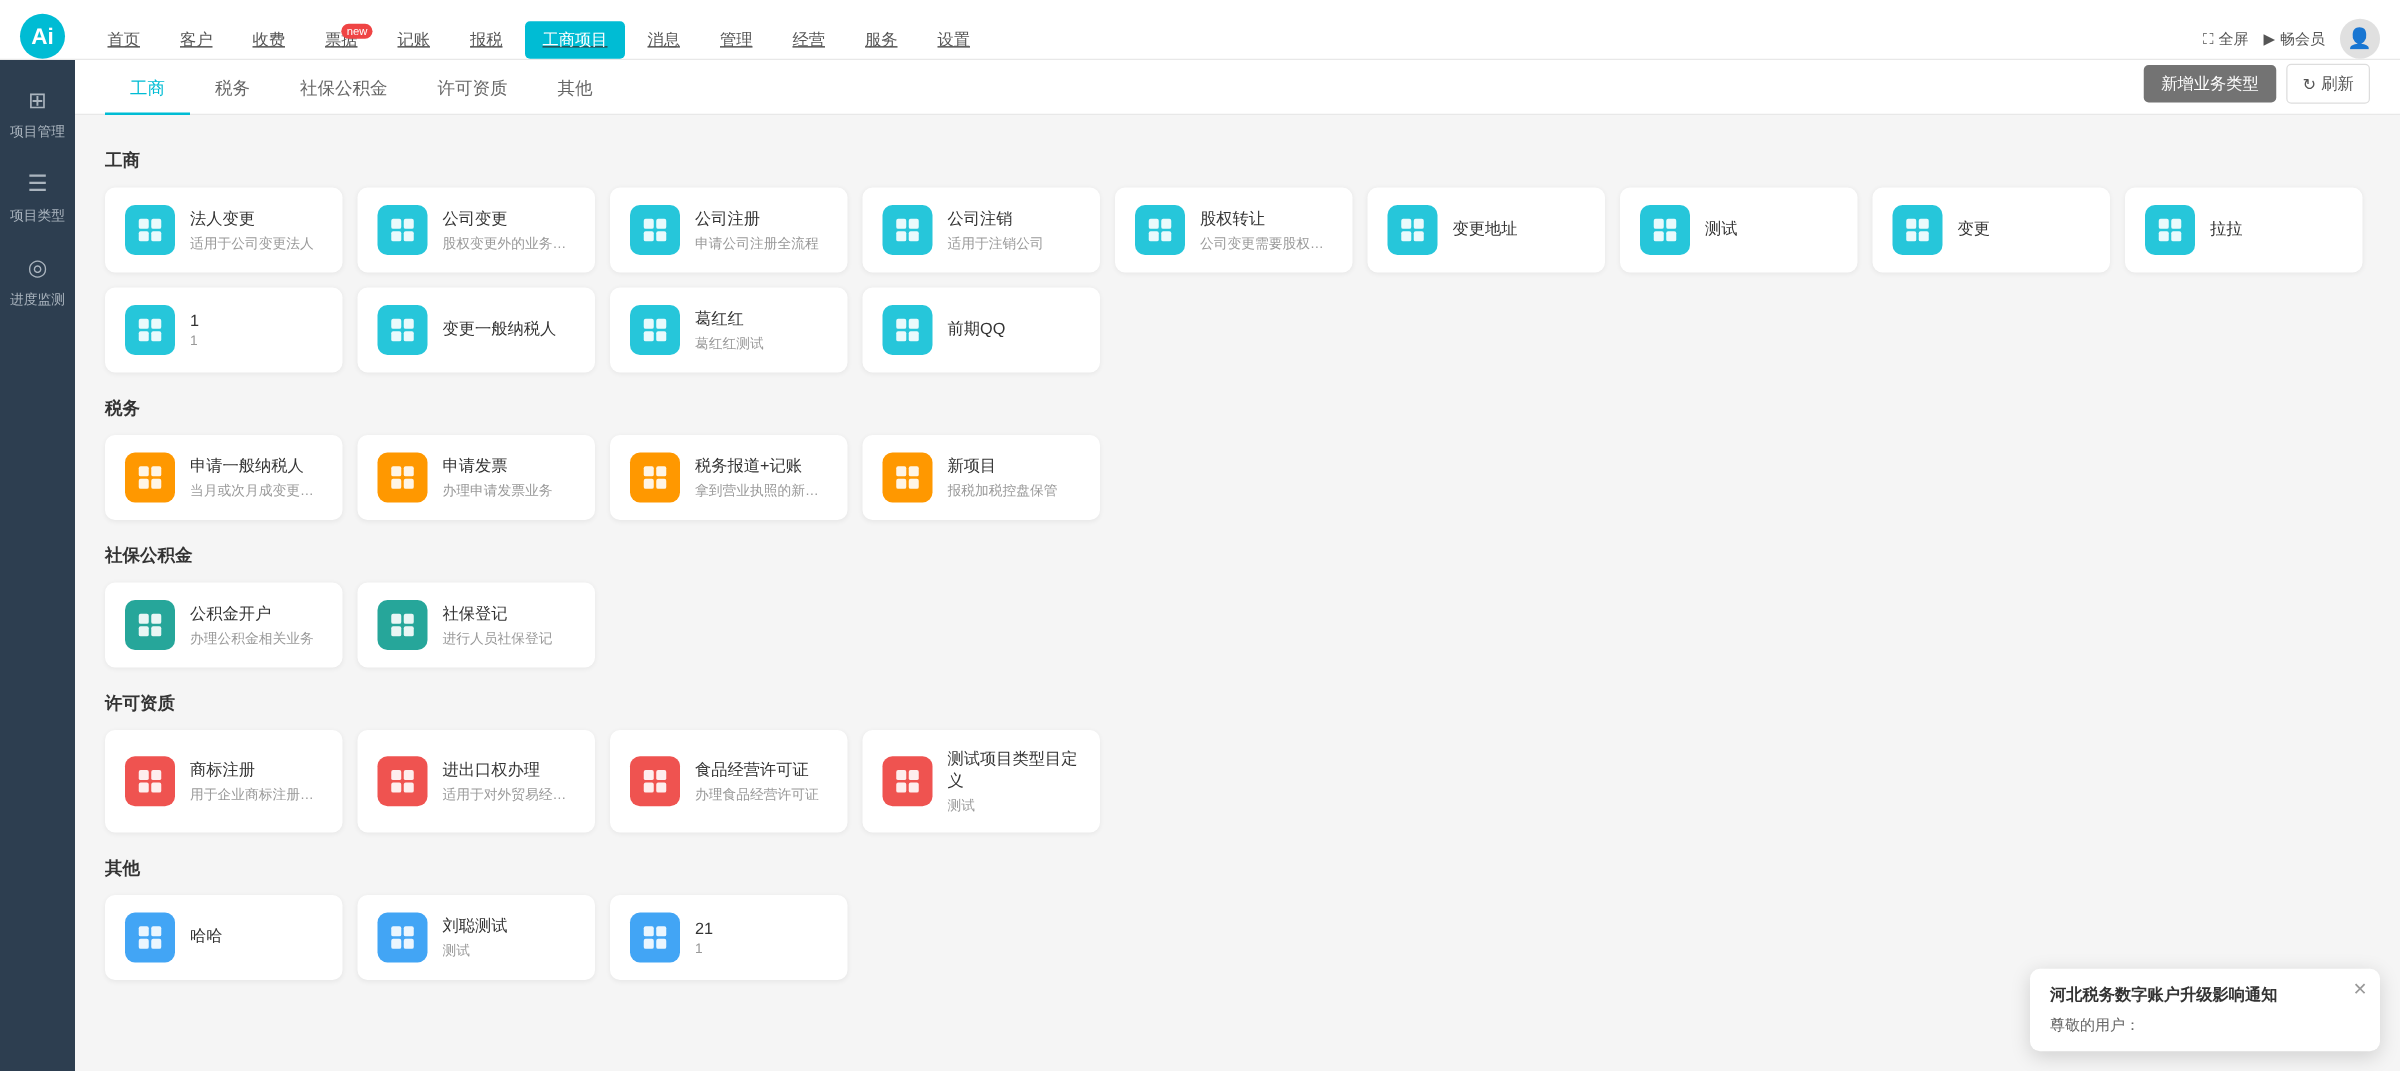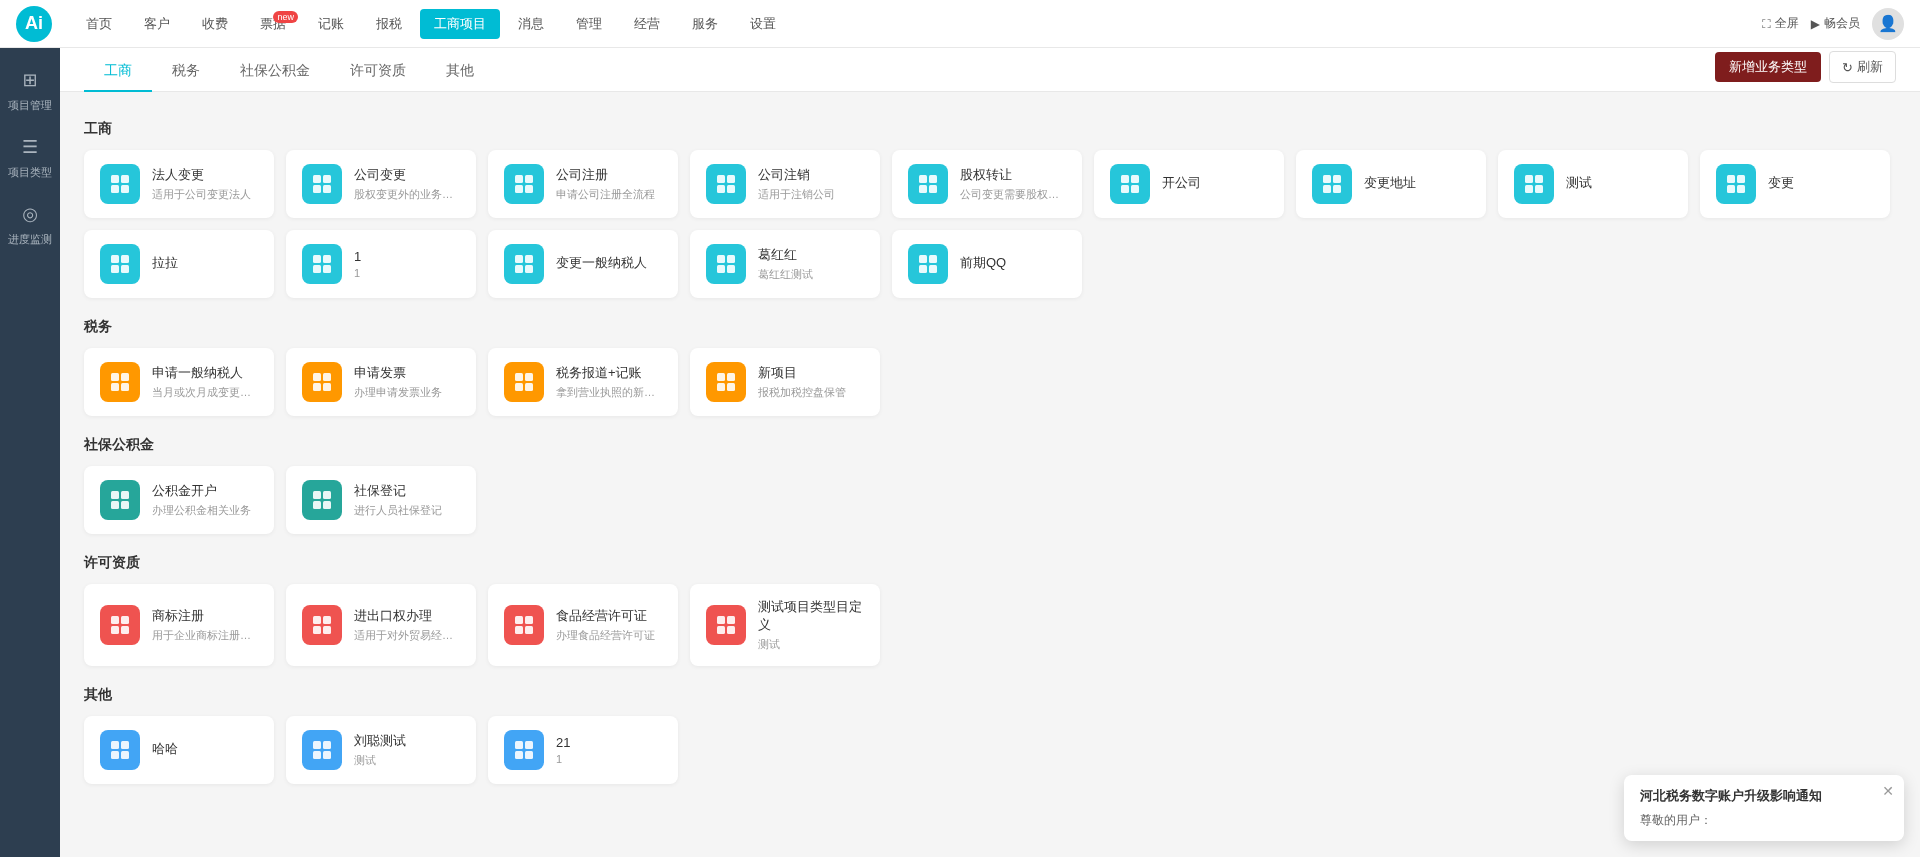--- a/index.html
+++ b/index.html
@@ -3,38 +3,39 @@
   <meta charset="utf-8">
   <style>
     * { margin: 0; padding: 0; box-sizing: border-box; }
     body { font-family: 'Microsoft YaHei', Arial, sans-serif; font-size: 13px; background: #f5f5f5; color: #333; }
 
     
     .top-nav {
       background: #fff;
       height: 48px;
       display: flex;
-      align-items: center;
+      align-items: flex-end;
       border-bottom: 1px solid #e8e8e8;
       padding: 0 16px;
       position: fixed;
       top: 0; left: 0; right: 0;
       z-index: 100;
     }
     .nav-logo {
       width: 36px; height: 36px;
       background: #00bcd4;
       border-radius: 50%;
       display: flex; align-items: center; justify-content: center;
       color: #fff; font-size: 18px; font-weight: bold;
       margin-right: 20px;
     }
     .nav-items {
       display: flex; align-items: center; flex: 1;
       gap: 4px;
+      text-decoration: underline;
     }
     .nav-item {
       padding: 6px 14px;
       cursor: pointer;
       border-radius: 4px;
       font-size: 13px;
       color: #555;
       position: relative;
     }
     .nav-item.active {
@@ -119,21 +120,21 @@
       color: #666;
       font-size: 14px;
       border-bottom: 2px solid transparent;
       margin-bottom: -1px;
     }
     .tab-item.active {
       color: #00bcd4;
       border-bottom: 2px solid #00bcd4;
     }
     .btn-new {
-      background: #7f1d1d;
+      background: #737373;
       color: #fff;
       border: none;
       padding: 6px 14px;
       border-radius: 4px;
       cursor: pointer;
       font-size: 13px;
     }
     .btn-refresh {
       background: #fff;
       color: #555;
@@ -376,34 +377,20 @@
         <div class="card">
           <div class="card-icon teal" style="background: rgb(38, 198, 218);">
             <svg width="22" height="22" viewBox="0 0 22 22">
       <rect x="2" y="2" width="8" height="8" rx="1.5" fill="white" opacity="0.9"></rect>
       <rect x="12" y="2" width="8" height="8" rx="1.5" fill="white" opacity="0.9"></rect>
       <rect x="2" y="12" width="8" height="8" rx="1.5" fill="white" opacity="0.9"></rect>
       <rect x="12" y="12" width="8" height="8" rx="1.5" fill="white" opacity="0.9"></rect>
     </svg>
           </div>
           <div class="card-text">
-            <div class="card-name">开公司</div>
-            <div class="card-desc"></div>
-          </div>
-        </div>
-        <div class="card">
-          <div class="card-icon teal" style="background: rgb(38, 198, 218);">
-            <svg width="22" height="22" viewBox="0 0 22 22">
-      <rect x="2" y="2" width="8" height="8" rx="1.5" fill="white" opacity="0.9"></rect>
-      <rect x="12" y="2" width="8" height="8" rx="1.5" fill="white" opacity="0.9"></rect>
-      <rect x="2" y="12" width="8" height="8" rx="1.5" fill="white" opacity="0.9"></rect>
-      <rect x="12" y="12" width="8" height="8" rx="1.5" fill="white" opacity="0.9"></rect>
-    </svg>
-          </div>
-          <div class="card-text">
             <div class="card-name">变更地址</div>
             <div class="card-desc"></div>
           </div>
         </div>
         <div class="card">
           <div class="card-icon teal" style="background: rgb(38, 198, 218);">
             <svg width="22" height="22" viewBox="0 0 22 22">
       <rect x="2" y="2" width="8" height="8" rx="1.5" fill="white" opacity="0.9"></rect>
       <rect x="12" y="2" width="8" height="8" rx="1.5" fill="white" opacity="0.9"></rect>
       <rect x="2" y="12" width="8" height="8" rx="1.5" fill="white" opacity="0.9"></rect>

